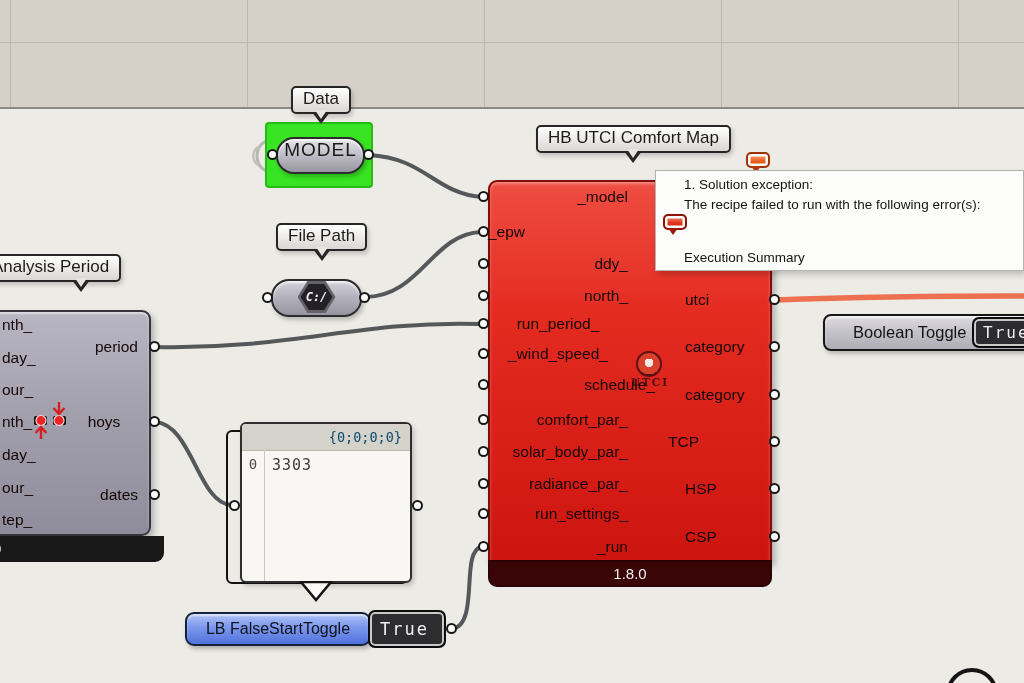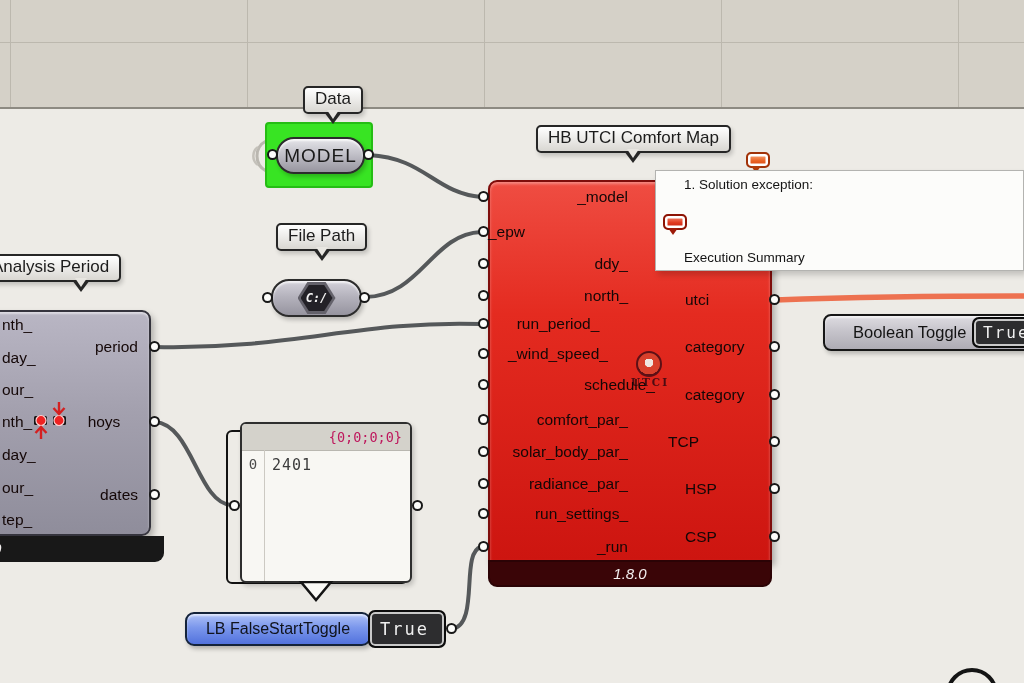--- a/index.html
+++ b/index.html
@@ -14,23 +14,23 @@
   .grip{position:absolute;width:11px;height:11px;border:2.5px solid #181818;background:#fdfdfb;border-radius:50%;box-sizing:border-box;}
   .tag{position:absolute;background:linear-gradient(180deg,#ffffff,#d9d7d2);border:2px solid #262626;border-radius:5px;
        font-size:17px;color:#1c1c1c;padding:1px 10px 3px;white-space:nowrap;box-shadow:2px 3px 4px rgba(0,0,0,.18);}
   .tag::after{content:'';position:absolute;bottom:-12px;left:var(--tail-x,50%);margin-left:-9px;
        border:9px solid transparent;border-bottom:0;border-top:12px solid #262626;}
   .tag::before{content:'';position:absolute;bottom:-7px;left:var(--tail-x,50%);margin-left:-6px;z-index:1;
        border:6px solid transparent;border-bottom:0;border-top:9px solid #e8e6e1;}
   .capsule{position:absolute;border:2px solid #2c2c2c;border-radius:18px;
        background:linear-gradient(180deg,#e4e4e8 0%,#c2c1c9 45%,#97959f 100%);
        box-shadow:inset 0 2px 2px rgba(255,255,255,.75), 2px 3px 4px rgba(0,0,0,.22);
-       display:flex;align-items:center;justify-content:center;box-sizing:border-box;}
+       display:flex;justify-content:center;box-sizing:border-box;}
   .port-label{position:absolute;font-size:15.5px;color:#140707;white-space:nowrap;line-height:18px;}
-  .version-bar{position:absolute;color:#f2eeee;font-size:15px;text-align:center;line-height:25px;font-style:italic;}
+  .version-bar{position:absolute;color:#f2eeee;font-size:15px;text-align:center;line-height:25px;}
 
   
   .speech{position:absolute;width:24px;height:16px;border-radius:5px;border:2px solid #a03208;
        background:linear-gradient(180deg,#f7a274 10%,#ea6425 55%,#d9440e 100%);
        box-shadow:inset 0 0 0 2.5px #ffffff;box-sizing:border-box;}
   .speech::after{content:'';position:absolute;left:3px;bottom:-7px;border:5px solid transparent;border-bottom:0;border-top:7px solid #b13c0c;}
   .speech.red{background:linear-gradient(180deg,#f3836a 10%,#e03a20 55%,#c81f10 100%);border-color:#8d1405;}
   .speech.red::after{border-top-color:#9c1a08;}
 
   
@@ -48,21 +48,21 @@
   .ap-comp{position:absolute;left:-45px;top:310px;width:196px;height:226px;border:2px solid #35343d;border-radius:0 9px 9px 0;
        background:linear-gradient(180deg,#b9b6c4 0%,#a3a0ae 45%,#8f8d9b 100%);
        box-shadow:inset 0 2px 2px rgba(255,255,255,.5), 3px 4px 6px rgba(0,0,0,.25);box-sizing:border-box;}
   .ap-bar{left:-45px;top:536px;width:196px;height:26px;background:#181818;border-radius:0 0 9px 0;}
 
   
   .panel-ghost{position:absolute;left:226px;top:430px;width:182px;height:154px;border:2.5px solid #121212;border-radius:6px;background:transparent;box-sizing:border-box;}
   .panel{position:absolute;left:240px;top:422px;width:172px;height:161px;border:2px solid #2e2e2e;border-radius:6px;background:#f8f7f3;
        box-shadow:2px 3px 5px rgba(0,0,0,.2);box-sizing:border-box;overflow:hidden;}
   .panel-header{height:26px;background:#d4d2cb;border-bottom:1px solid #b9b7b0;
-       font-family:"DejaVu Sans Mono",monospace;font-size:13.5px;color:#be185d;text-align:right;line-height:26px;padding-right:8px;}
+       font-family:"DejaVu Sans Mono",monospace;font-size:13.5px;color:#0c4a6e;text-align:right;line-height:26px;padding-right:8px;}
   .panel-indexcol{position:absolute;left:0;top:26px;bottom:0;width:22px;border-right:1px solid #ccc9c2;}
   .panel-index{position:absolute;left:0;top:32px;width:22px;text-align:center;font-family:"DejaVu Sans Mono",monospace;font-size:14px;color:#4a4a4a;}
   .panel-value{position:absolute;left:30px;top:32px;font-family:"DejaVu Sans Mono",monospace;font-size:15px;color:#3c3c3c;letter-spacing:1px;}
 
   
   .lb-toggle{position:absolute;left:185px;top:612px;width:186px;height:34px;border:2px solid #14233a;border-radius:9px;
        background:linear-gradient(180deg,#aec1f7 0%,#7b97ec 45%,#5272dd 100%);
        box-shadow:inset 0 2px 2px rgba(255,255,255,.6), 2px 3px 4px rgba(0,0,0,.25);
        font-size:16px;color:#10131c;display:flex;align-items:center;justify-content:center;box-sizing:border-box;}
   .value-box{position:absolute;background:#2d2d2f;border:2px solid #0c0c0c;border-radius:7px;
@@ -200,21 +200,21 @@
       <circle cx="27" cy="20.5" r="5" fill="#ee2222" stroke="#ffd5d5" stroke-width="1.2"></circle>
       <path d="M9 39 L9 27 M3.5 33 L9 27 L14.5 33" fill="none" stroke="#d42020" stroke-width="2.4"></path>
       <path d="M27 2 L27 14 M21.5 8 L27 14 L32.5 8" fill="none" stroke="#d42020" stroke-width="2.4"></path>
     </svg>
 
     <div class="panel-ghost"></div>
     <div class="panel">
       <div class="panel-header">{0;0;0;0}</div>
       <div class="panel-indexcol"></div>
       <div class="panel-index">0</div>
-      <div class="panel-value">2401</div>
+      <div class="panel-value">3303</div>
     </div>
     <svg style="position:absolute;left:298px;top:581px;" width="36" height="22">
       <path d="M3 1 L33 1 L18 19 Z" fill="#faf9f5" stroke="#141414" stroke-width="2.5"></path>
     </svg>
     <div class="grip" style="left:229px;top:500px;"></div>
     <div class="grip" style="left:412px;top:500px;"></div>
 
     <div class="lb-toggle">
       <span>LB FalseStartToggle</span>
     </div>
@@ -228,27 +228,28 @@
     </div>
     <div class="value-box" style="left:972px;top:317px;width:80px;height:31px;font-size:16px;letter-spacing:2px;padding-left:9px;">
       <span>True</span>
     </div>
 
     <div style="position:absolute;left:946px;top:668px;width:52px;height:52px;border-radius:50%;border:4px solid #141414;background:#edebe6;box-sizing:border-box;"></div>
   </div>
 
   <div class="toplayer">
 
-    <div class="tag" style="left:291px;top:86px;margin-left:12px;--tail-x:50%;">Data</div>
+    <div class="tag" style="left:291px;top:86px;--tail-x:50%;">Data</div>
     <div class="tag" style="left:276px;top:223px;--tail-x:50%;">File Path</div>
     <div class="tag" style="left:536px;top:125px;--tail-x:50%;">HB UTCI Comfort Map</div>
     <div class="tag" style="left:-18px;top:254px;--tail-x:72%;border-left:none;border-radius:0 5px 5px 0;">Analysis Period</div>
 
     <div class="speech" style="left:746px;top:152px;"></div>
 
     <div class="tooltip">
       <div class="tl" style="top:6px;">1. Solution exception:</div>
+      <div class="tl" style="top:26px;">The recipe failed to run with the following error(s):</div>
       <div class="tl" style="top:79px;">Execution Summary</div>
       <div class="speech red" style="left:7px;top:43px;"></div>
     </div>
   </div>
 
 </div>
 
 </body></html>

